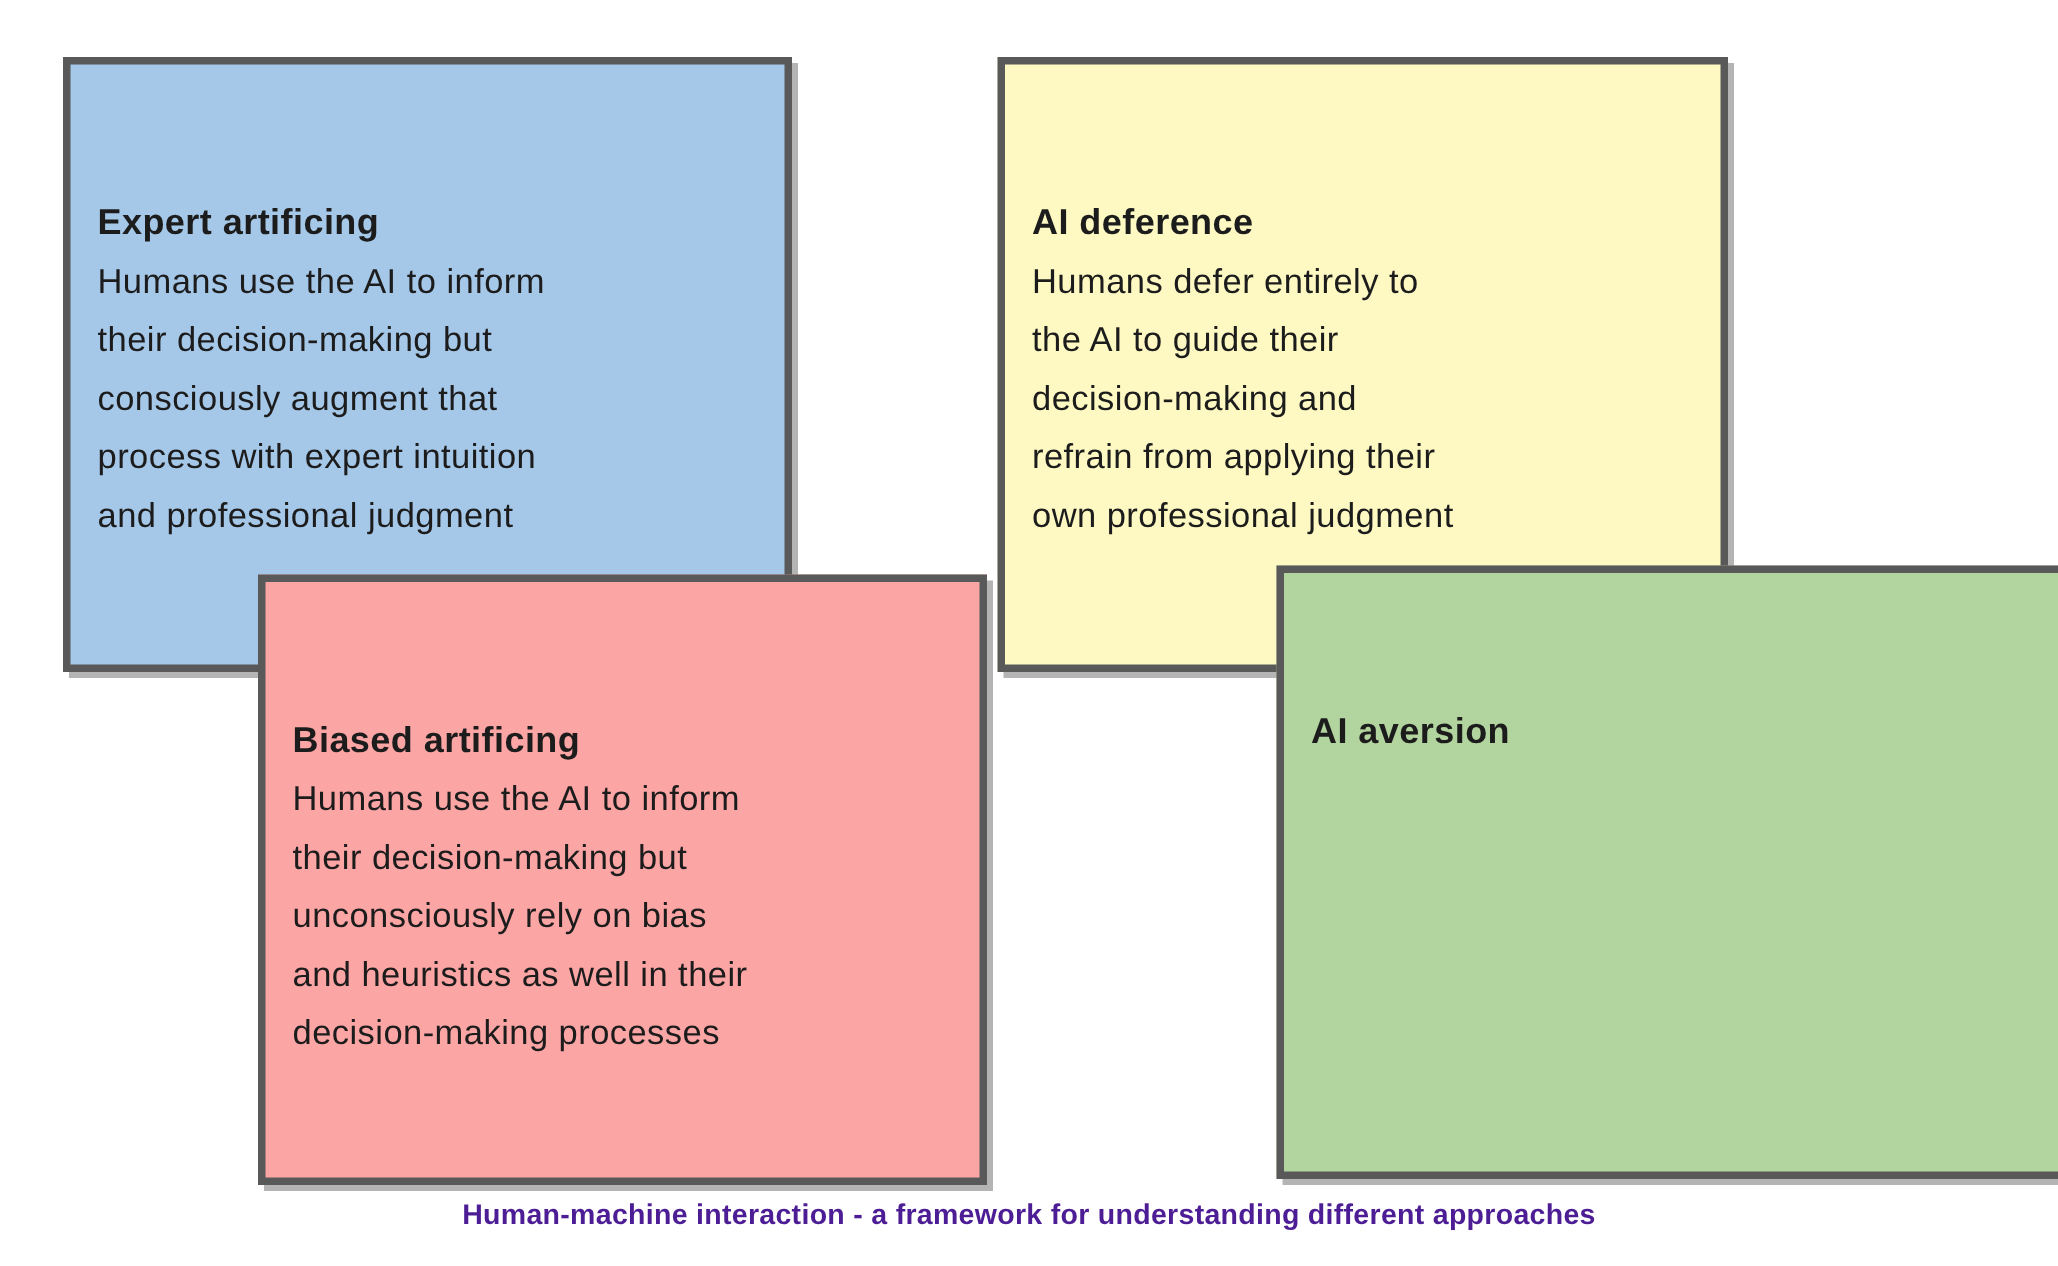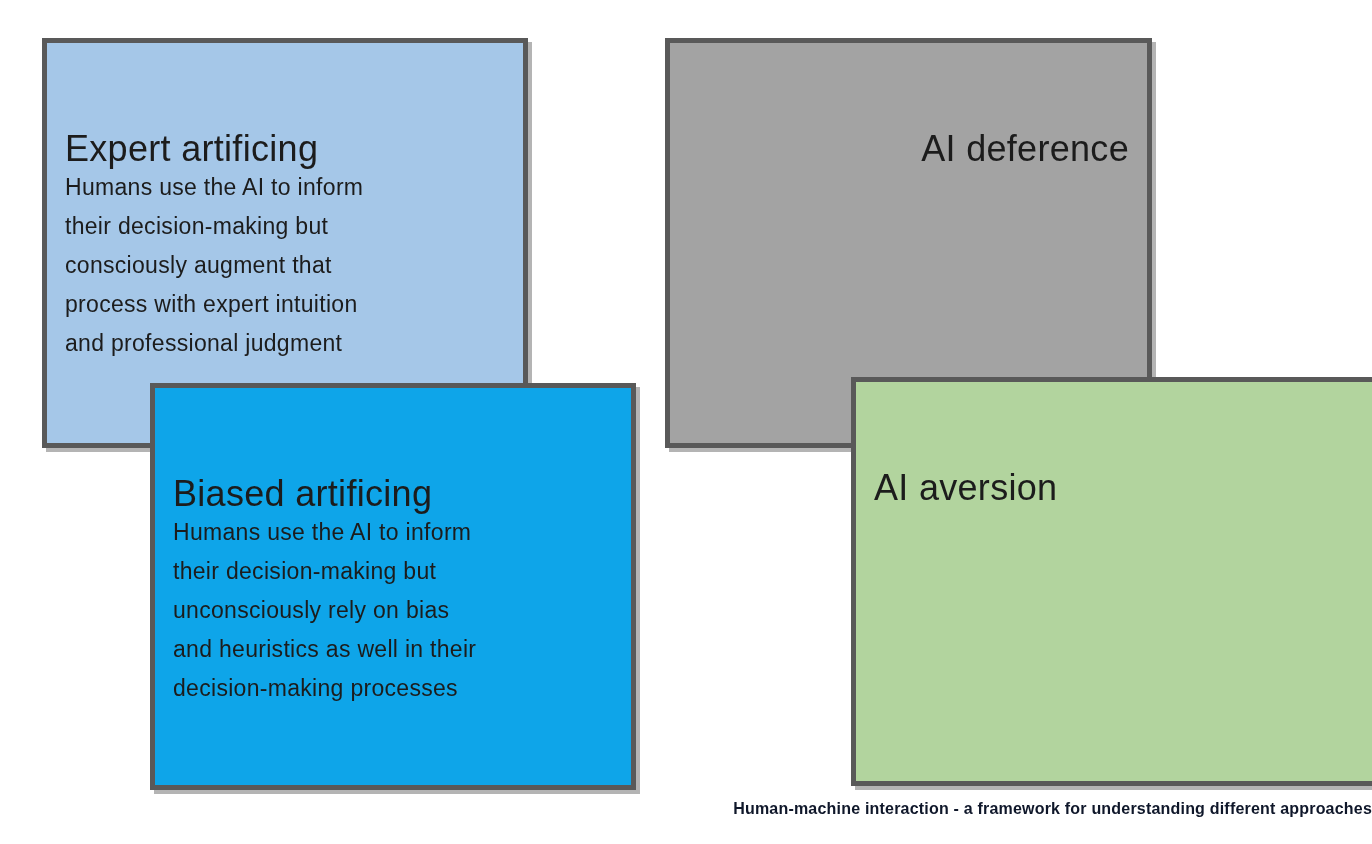--- a/index.html
+++ b/index.html
@@ -17,67 +17,72 @@
   }
   .box {
     position: absolute;
     box-sizing: border-box;
     border: 5px solid #595959;
     box-shadow: 4px 4px 0 rgba(89,89,89,0.45);
     padding: 86px 18px 0 18px;
     color: #1c1c1c;
   }
   .box .title {
-    font-weight: normal;
-    font-size: 36px;
+    font-weight: bold;
+    font-size: 24px;
     line-height: 39px;
     letter-spacing: 0.3px;
   }
   .box .body {
     font-size: 23px;
     line-height: 39px;
     letter-spacing: 0.3px;
     white-space: pre-line;
   }
   .box-expert   { left: 42px;  top: 38px;  width: 486px; height: 410px; z-index: 1; }
   .box-deference{ left: 665px; top: 38px;  width: 487px; height: 410px; z-index: 1; }
   .box-biased   { left: 150px; top: 383px; width: 486px; height: 407px; z-index: 2; }
   .box-aversion { left: 851px; top: 377px; width: 530px; height: 409px; z-index: 2; }
   .caption {
     position: absolute;
     left: 0;
     top: 800px;
     width: 100%;
-    text-align: right;
+    text-align: center;
     font-weight: bold;
-    font-size: 16px;
-    color: #0f172a;
+    font-size: 19px;
+    color: #4c1d95;
     letter-spacing: 0.2px;
     z-index: 3;
   }
 </style>
 </head>
 <body>
 
 <div class="canvas">
 
   <div class="box box-expert" style="background: rgb(165, 199, 232);">
     <div class="title">Expert artificing</div>
     <div class="body">Humans use the AI to inform
 their decision-making but
 consciously augment that
 process with expert intuition
 and professional judgment</div>
   </div>
 
-  <div class="box box-deference" style="background: #a3a3a3; text-align: right;">
+  <div class="box box-deference" style="background: #fef9c3;">
     <div class="title">AI deference</div>
+    <div class="body">Humans defer entirely to
+the AI to guide their
+decision-making and
+refrain from applying their
+own professional judgment</div>
   </div>
 
-  <div class="box box-biased" style="background: #0ea5e9;">
+  <div class="box box-biased" style="background: #fca5a5; margin-left: 22px;">
     <div class="title">Biased artificing</div>
     <div class="body">Humans use the AI to inform
 their decision-making but
 unconsciously rely on bias
 and heuristics as well in their
 decision-making processes</div>
   </div>
 
   <div class="box box-aversion" style="background: rgb(178, 212, 158);">
     <div class="title">AI aversion</div>

